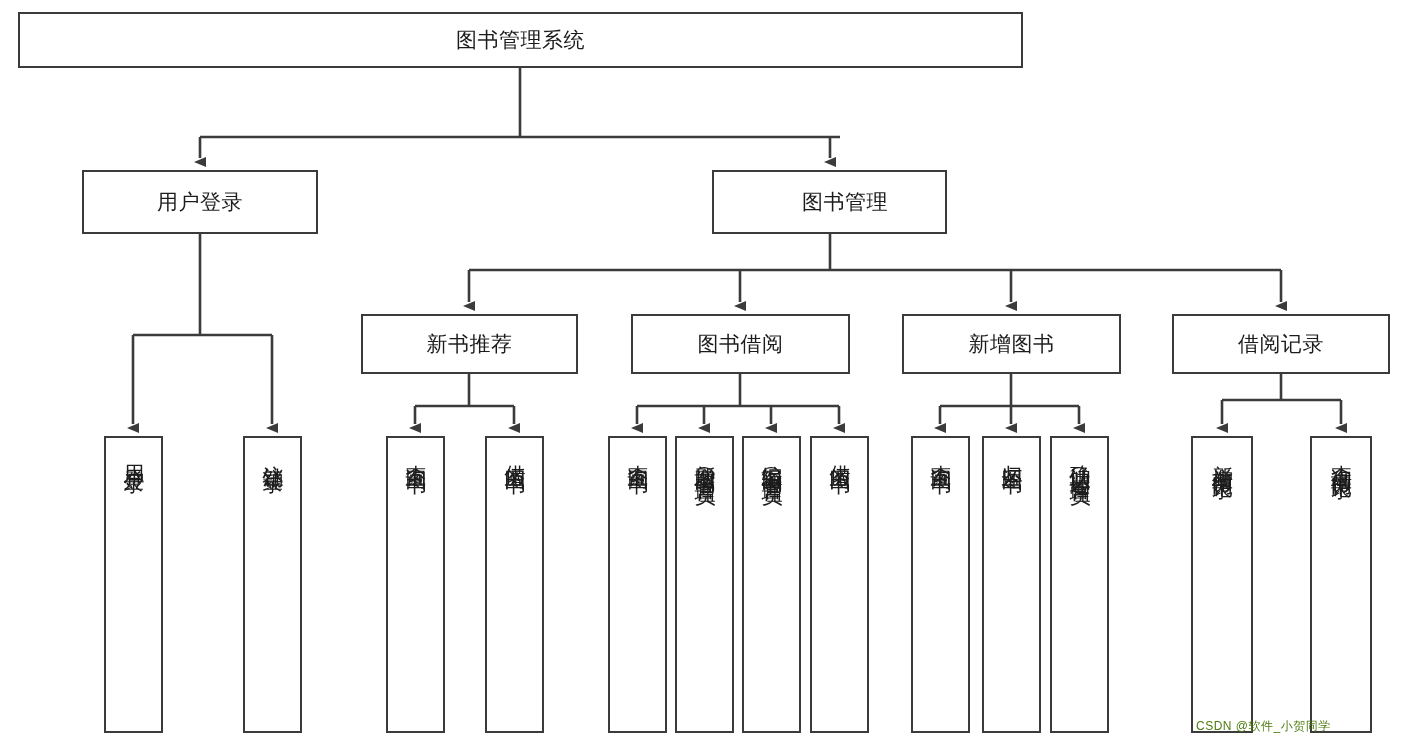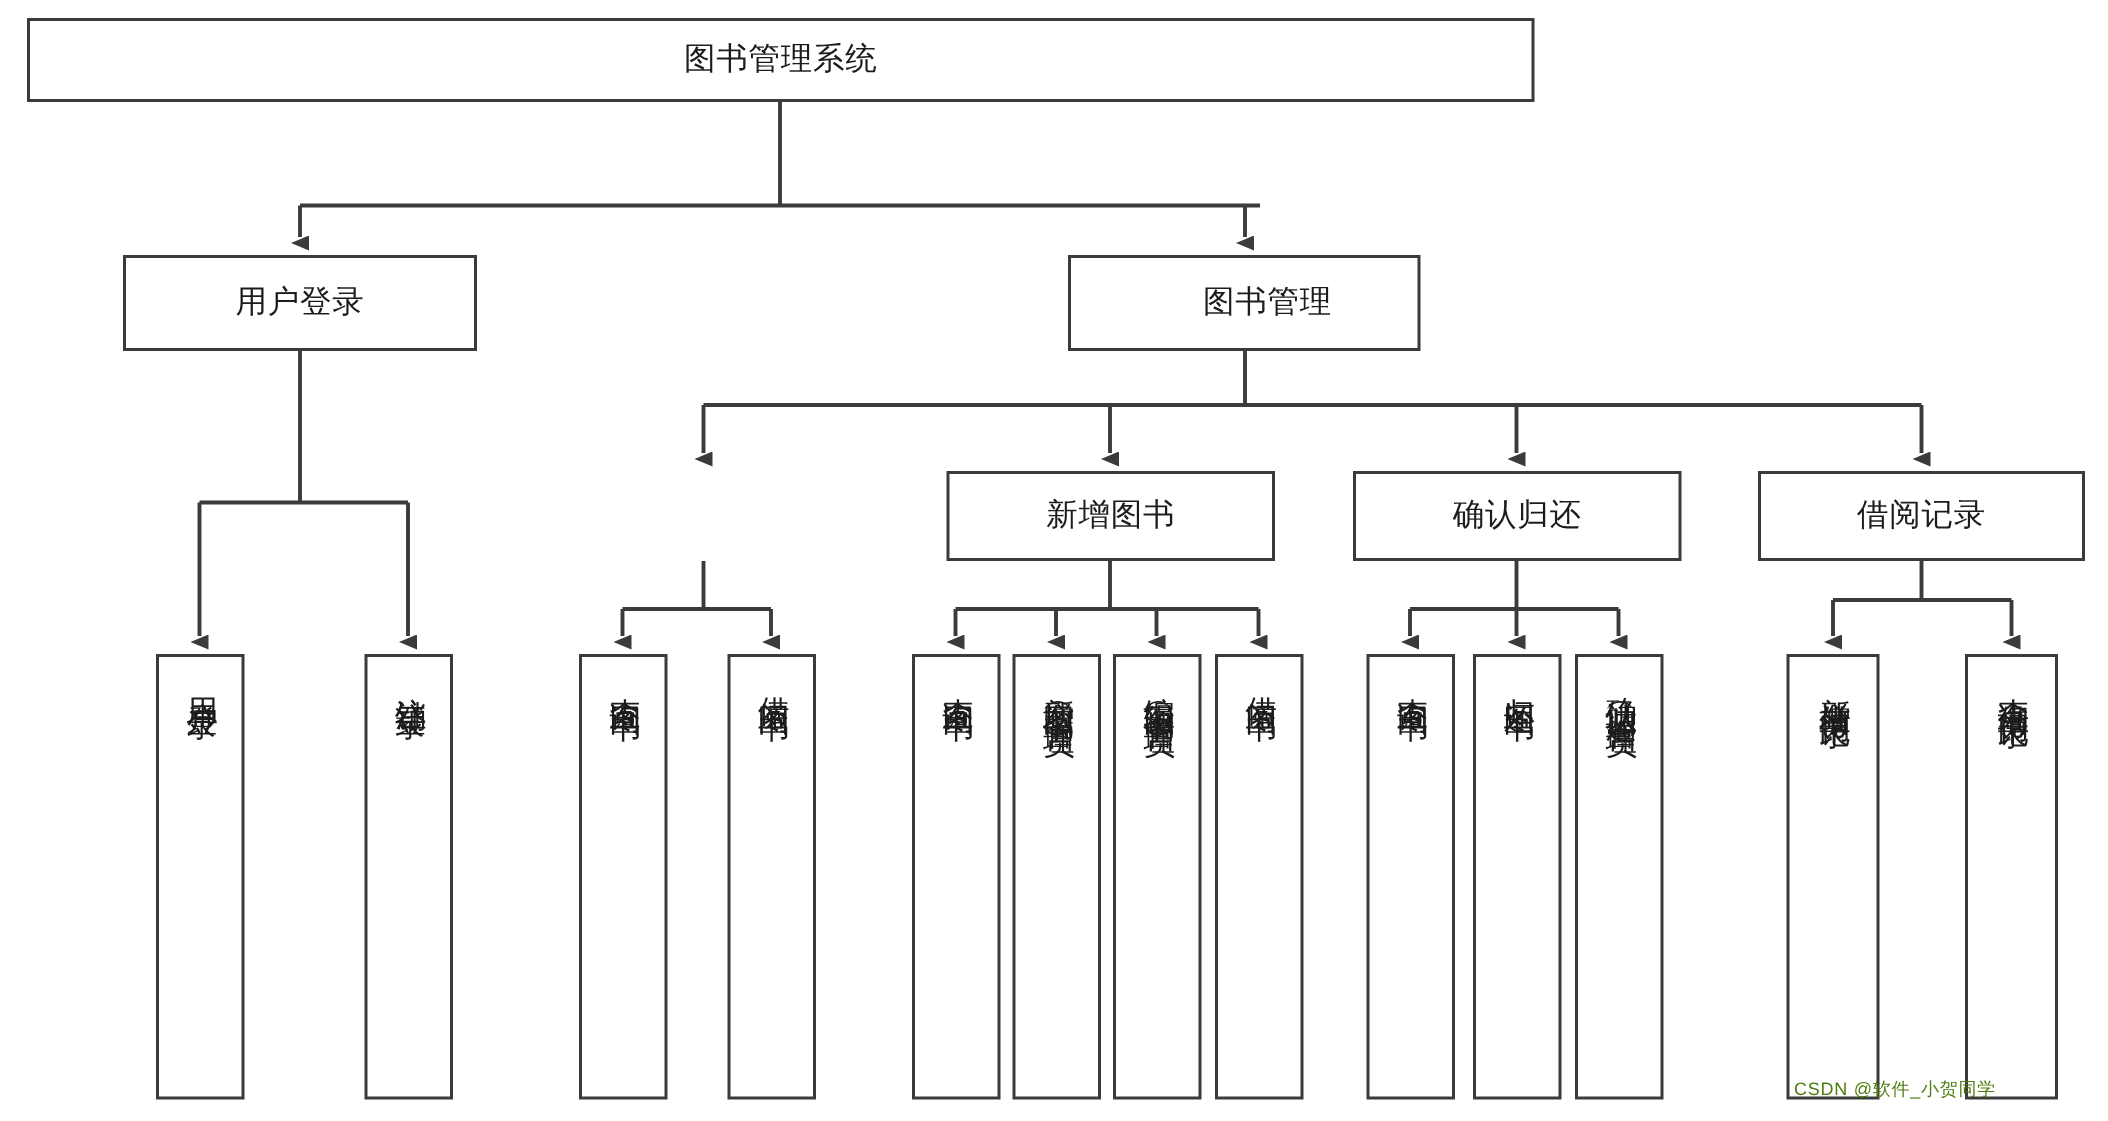--- a/index.html
+++ b/index.html
@@ -131,25 +131,28 @@
     <span class="node-label">图书管理系统</span>
   </div>
 
   <div class="node horiz" style="left:82px; top:170px; width:236px; height:64px;">
     <span class="node-label">用户登录</span>
   </div>
   <div class="node horiz" style="left:712px; top:170px; width:235px; height:64px;padding-left:31px;">
     <span class="node-label">图书管理</span>
   </div>
 
+  <div class="node horiz" style="left:361px; top:314px; width:217px; height:60px;">
+    <span class="node-label">新书推荐</span>
+  </div>
   <div class="node horiz" style="left:631px; top:314px; width:219px; height:60px;">
-    <span class="node-label">新增图书</span>
+    <span class="node-label">图书借阅</span>
   </div>
   <div class="node horiz" style="left:902px; top:314px; width:219px; height:60px;">
-    <span class="node-label">确认归还</span>
+    <span class="node-label">新增图书</span>
   </div>
   <div class="node horiz" style="left:1172px; top:314px; width:218px; height:60px;justify-content:center;">
     <span class="node-label">借阅记录</span>
   </div>
 
   <div class="node vert" style="left:104px; top:436px; width:59px; height:297px;">
     <span class="node-label">用户登录</span>
   </div>
   <div class="node vert" style="left:243px; top:436px; width:59px; height:297px;">
     <span class="node-label">注销登录</span>

